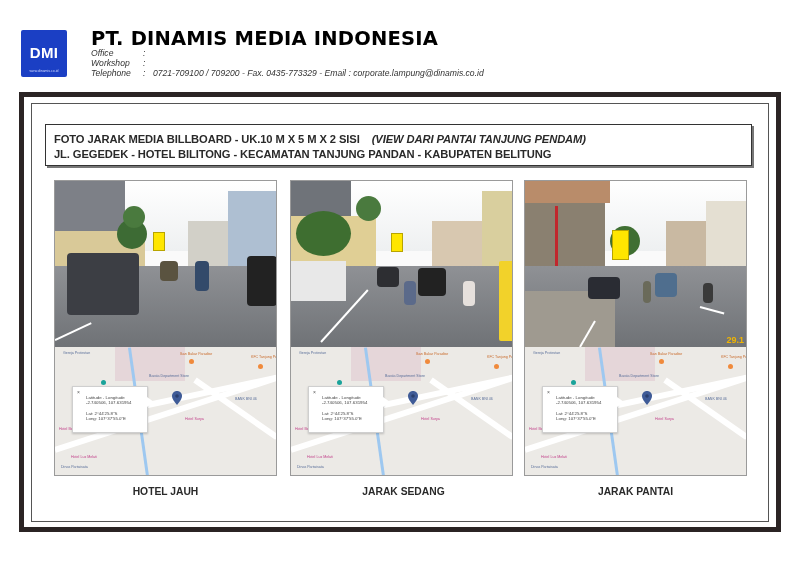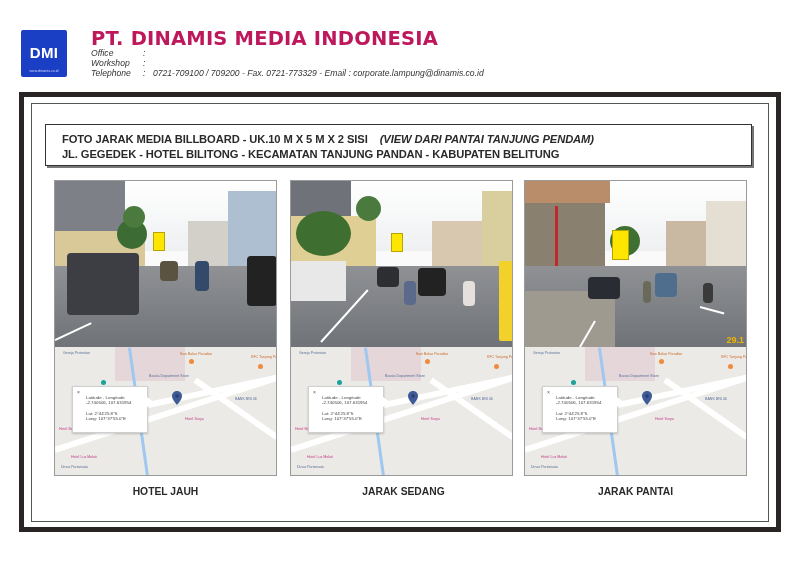--- a/index.html
+++ b/index.html
@@ -3,32 +3,32 @@
 <meta charset="utf-8">
 <style>
   * { box-sizing: border-box; margin: 0; padding: 0; }
   html, body { width: 800px; height: 566px; background: #ffffff; overflow: hidden; }
   body { position: relative; font-family: "Liberation Sans", sans-serif; color: #222; }
 
   
   .logo { position: absolute; left: 21px; top: 30px; width: 46px; height: 47px; background: #1b3fc4; border-radius: 2px; }
   .logo .mark { position: absolute; left: 0; right: 0; top: 14px; text-align: center; color: #fff; font-weight: bold; font-size: 15px; font-family: "Liberation Sans", sans-serif; letter-spacing: 0.3px; }
   .logo .url { position: absolute; left: 0; right: 0; bottom: 4px; text-align: center; color: #cfd8ff; font-size: 3.5px; }
-  .company { position: absolute; left: 91px; top: 27px; font-family: "DejaVu Sans", sans-serif; font-weight: bold; font-size: 19.5px; color: #be185d; letter-spacing: 0.2px; }
+  .company { position: absolute; left: 91px; top: 27px; font-family: "DejaVu Sans", sans-serif; font-weight: bold; font-size: 19.5px; color: #000000; letter-spacing: 0.2px; }
   .contacts { position: absolute; left: 91px; top: 48px; font-size: 8.6px; color: #333; line-height: 10.2px; }
   .contacts .row { display: flex; white-space: nowrap; font-style: italic; }
   .contacts .lbl { width: 52px; }
   .contacts .sep { width: 10px; }
 
   
   .frame-outer { position: absolute; left: 19px; top: 92px; width: 762px; height: 440px; border: 5px solid #2b2424; }
   .frame-inner { position: absolute; left: 31px; top: 103px; width: 738px; height: 419px; border: 1.5px solid #555; }
 
   
-  .title-box { position: absolute; left: 45px; top: 124px; width: 707px; height: 42px; border: 1.2px solid #333; box-shadow: 2px 2px 0 #777; background: #fff; padding: 7px 0 0 16px; }
+  .title-box { position: absolute; left: 45px; top: 124px; width: 707px; height: 42px; border: 1.2px solid #333; box-shadow: 2px 2px 0 #777; background: #fff; padding: 7px 0 0 8px; }
   .title-line { font-family: "Liberation Sans", sans-serif; font-weight: bold; font-size: 11.2px; color: #2a2a2a; letter-spacing: -0.1px; white-space: nowrap; line-height: 15px; }
   .title-line .italic { font-style: italic; margin-left: 12px; }
 
   
   .panel { position: absolute; top: 180px; width: 223px; height: 296px; border: 1px solid #9a9a9a; background: #fafafa; overflow: hidden; }
   .photo { position: absolute; left: 0; top: 0; width: 100%; height: 166px; overflow: hidden; }
   .sky { position: absolute; left: 0; top: 0; width: 100%; height: 70px; background: linear-gradient(#ffffff, #eef0f1); }
   .road { position: absolute; left: 0; top: 85px; width: 100%; height: 81px; background: linear-gradient(#8f9195, #6f7276); }
   .bld-left { position: absolute; left: 0; top: 0; width: 70px; height: 115px; background: #7c7f84; }
   .bld-left2 { position: absolute; left: 0; top: 45px; width: 85px; height: 60px; background: #d8c89a; }
@@ -70,21 +70,21 @@
     <span class="lbl">Office</span>
     <span class="sep">:</span>
   </div>
   <div class="row">
     <span class="lbl">Workshop</span>
     <span class="sep">:</span>
   </div>
   <div class="row">
     <span class="lbl">Telephone</span>
     <span class="sep">:</span>
-    <span>0721-709100 / 709200 - Fax. 0721-773329 - Email : corporate.lampung@dinamis.co.id</span>
+    <span>0721-709100 / 709200 - Fax. 0435-773329 - Email : corporate.lampung@dinamis.co.id</span>
   </div>
 </div>
 
 <div class="frame-outer"></div>
 <div class="frame-inner"></div>
 
 <div class="title-box">
   <div class="title-line">
     <span>FOTO JARAK MEDIA  BILLBOARD - UK.10 M X 5 M X 2 SISI</span><span class="italic">(VIEW DARI PANTAI TANJUNG PENDAM)</span>
   </div>

